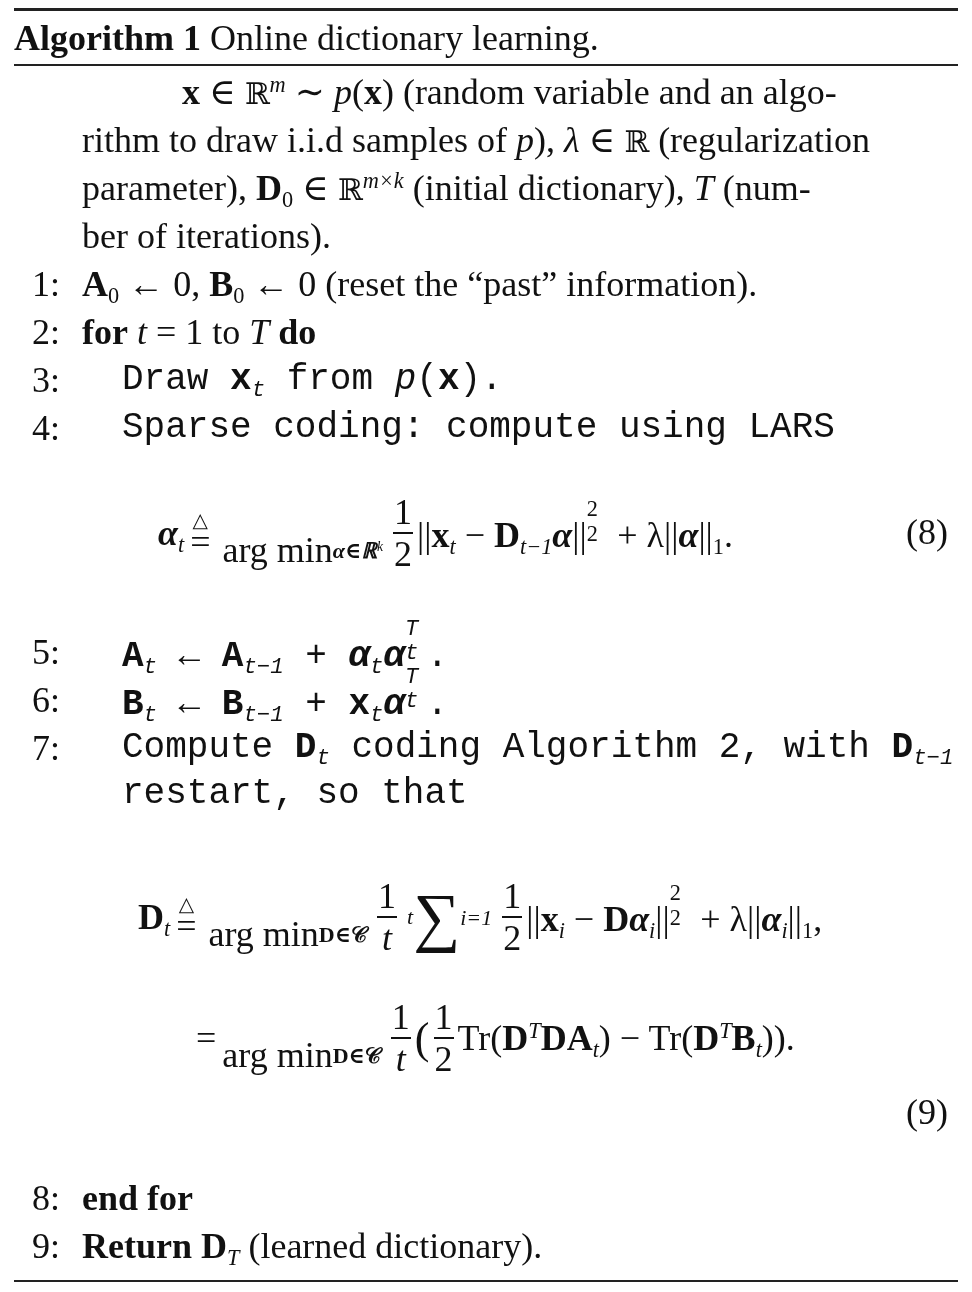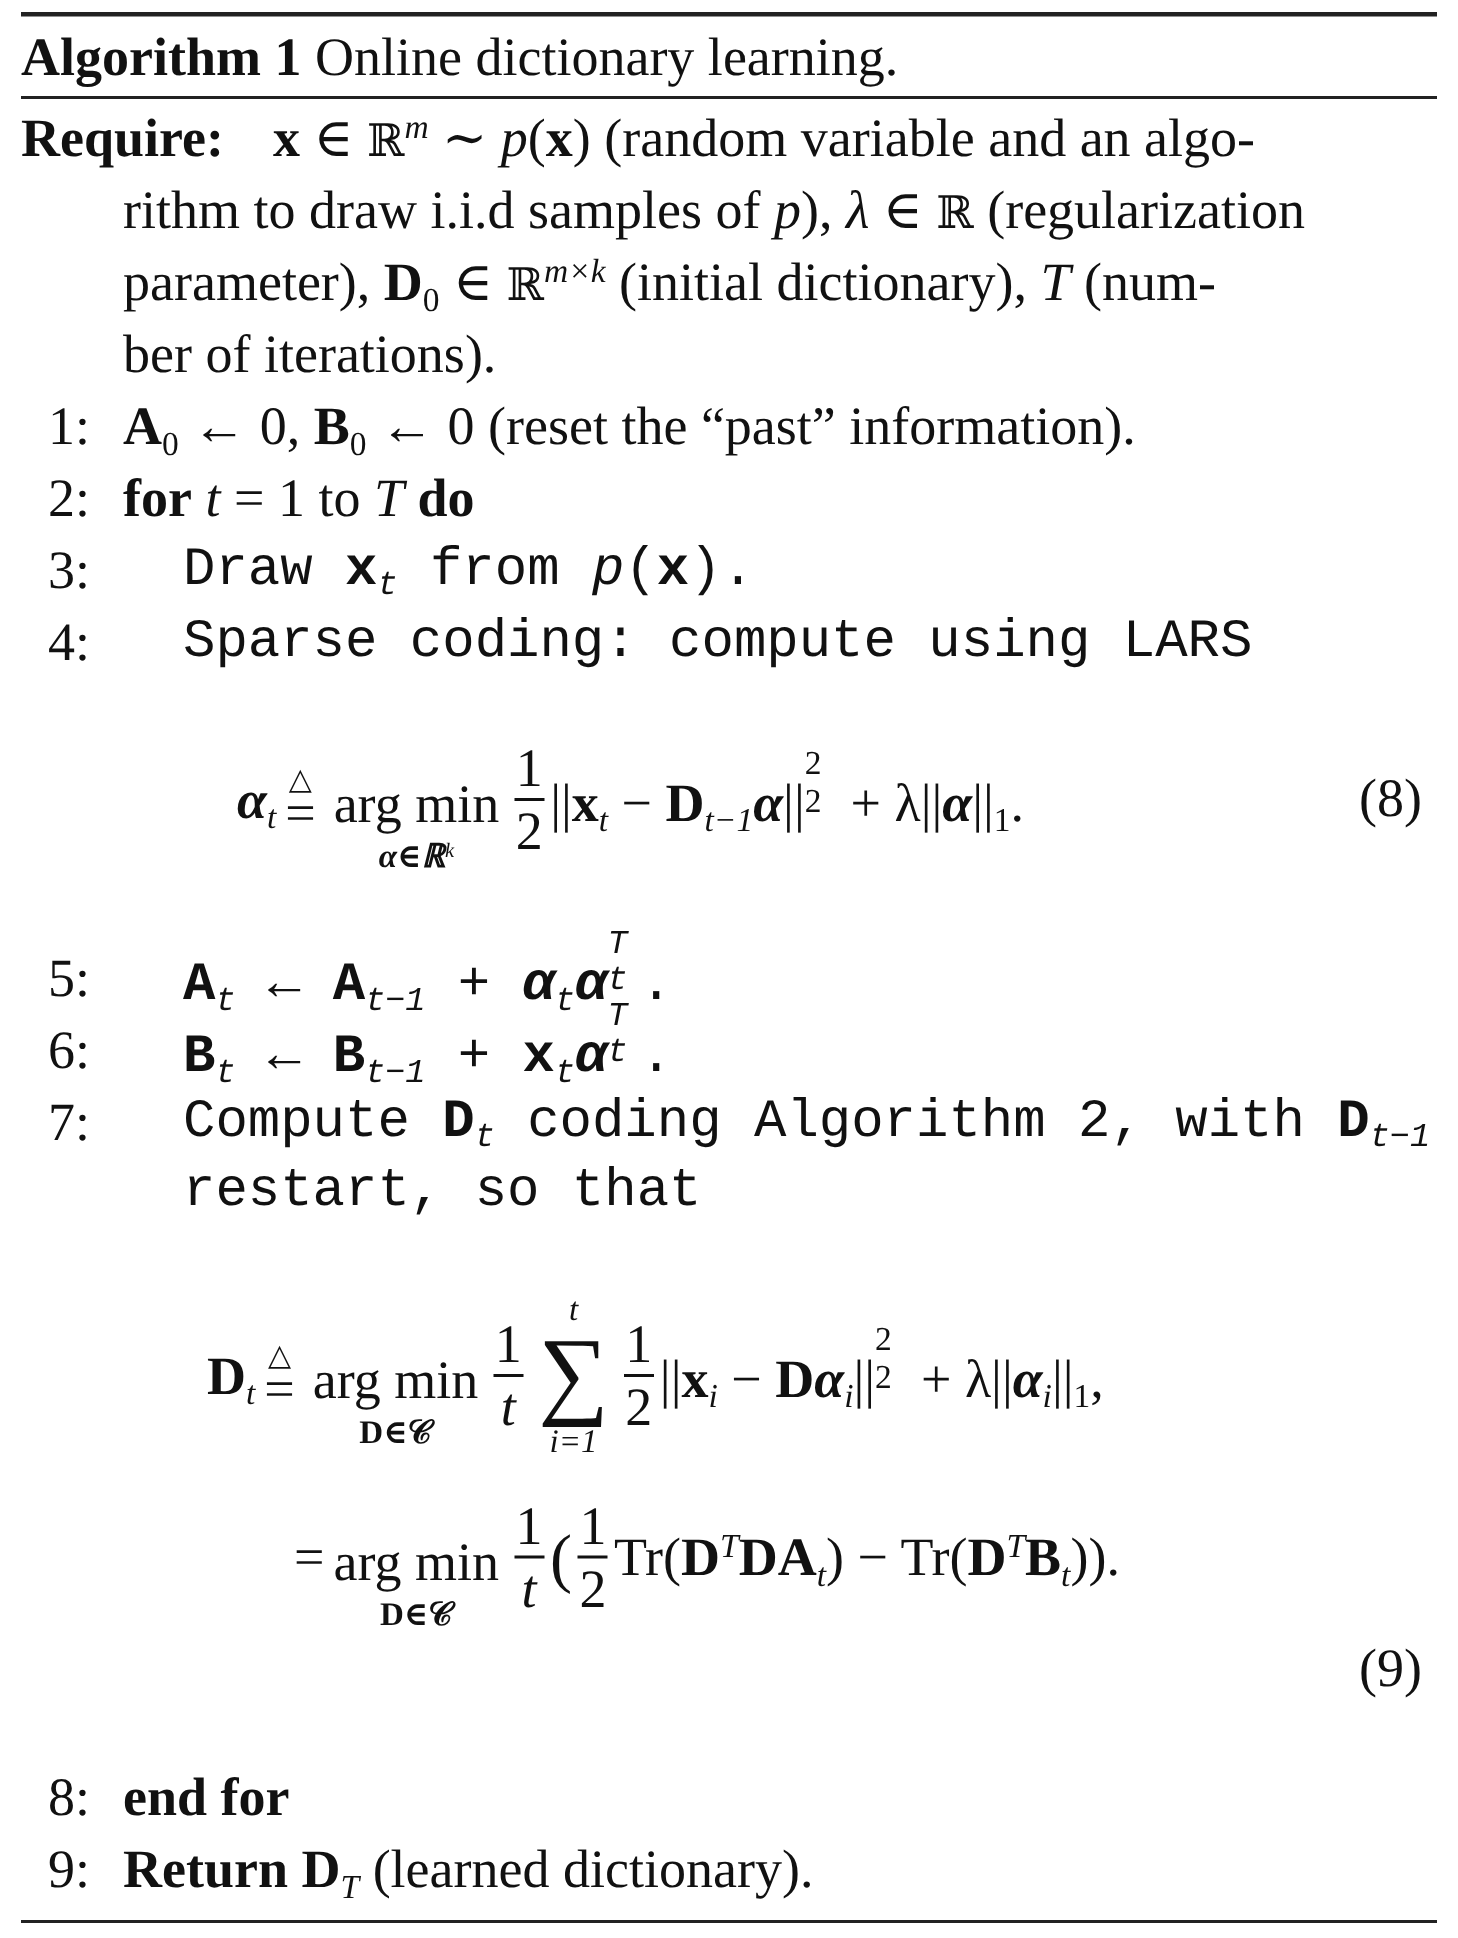--- a/index.html
+++ b/index.html
@@ -32,21 +32,21 @@
   .subsup { display: inline-block; position: relative; width: 0.6em; height: 1em; vertical-align: baseline; }
   .subsup .s-up { position: absolute; left: 0; top: -0.55em; font-size: 62%; font-style: italic; line-height: 1; }
   .subsup .s-dn { position: absolute; left: 0; top: 0.55em; font-size: 62%; font-style: italic; line-height: 1; }
 
   
   .eq { position: absolute; white-space: nowrap; display: flex; align-items: center; }
   .frac { display: inline-flex; flex-direction: column; align-items: center; margin: 0 4px; vertical-align: middle; }
   .frac .n { line-height: 40px; }
   .frac .bar { width: 100%; min-width: 20px; height: 2px; background: #111; }
   .frac .d { line-height: 40px; }
-  .op { display: inline-flex; flex-direction: column; align-items: center; margin: 0 6px; }
+  .op { display: inline-flex; align-items: center; margin: 0 6px; }
   .op .main { line-height: 40px; }
   .op .under { font-size: 22px; line-height: 26px; margin-top: 2px; }
   .op .over { font-size: 22px; line-height: 26px; font-style: italic; }
   .deq { display: inline-flex; flex-direction: column; align-items: center; margin: 0 6px; line-height: 1; }
   .deq .tri { font-size: 20px; line-height: 18px; }
   .deq .eqs { line-height: 26px; }
   .sum { font-size: 66px; line-height: 60px; }
   .eqnum { position: absolute; right: 24px; }
 </style>
 </head>
@@ -57,21 +57,20 @@
 <div class="line" style="top:16px;">
   <span style="position:absolute; left:14px;text-align:right;">
     <b>Algorithm 1</b>
     <span>Online dictionary learning.</span>
   </span>
 </div>
 
 <div class="rule thin" style="top:64px;"></div>
 
 <div class="line" style="top:70px;">
-  <span class="req-label">Require:</span>
   <span class="req-body">
     <b>x</b>
     <span>∈</span>
     <span class="bb">ℝ</span><sup class="it">m</sup>
     <span>∼</span>
     <i>p</i>(<b>x</b>)<span> (random variable and an algo-</span>
   </span>
 </div>
 <div class="line" style="top:118px;">
   <span class="req-cont">

